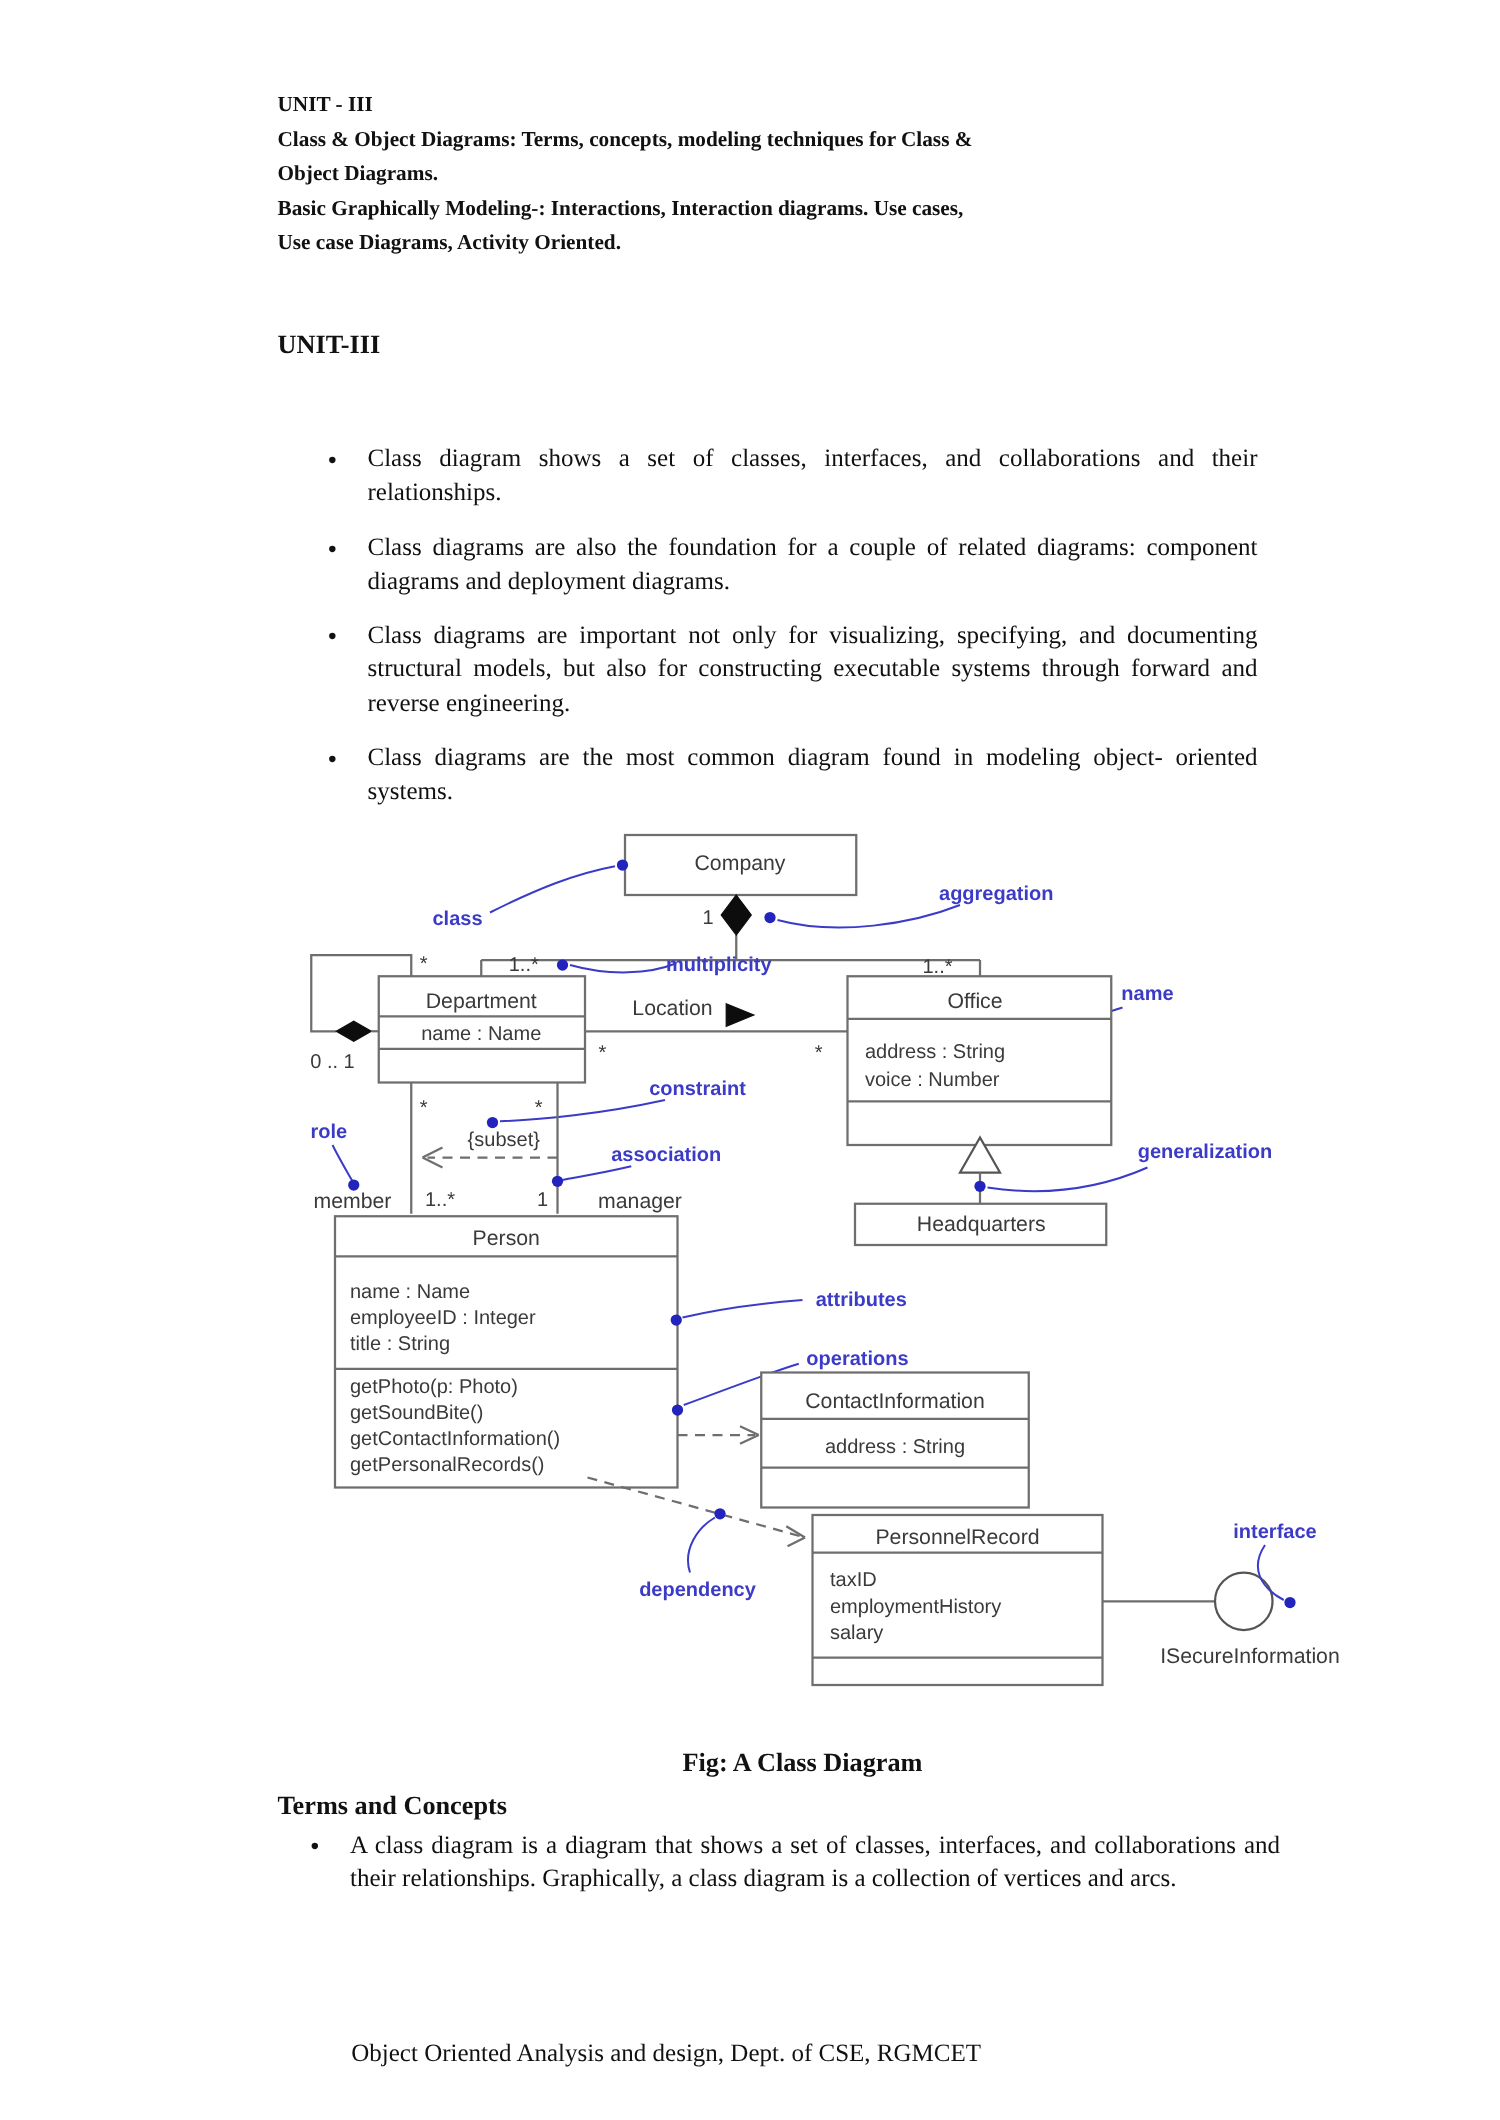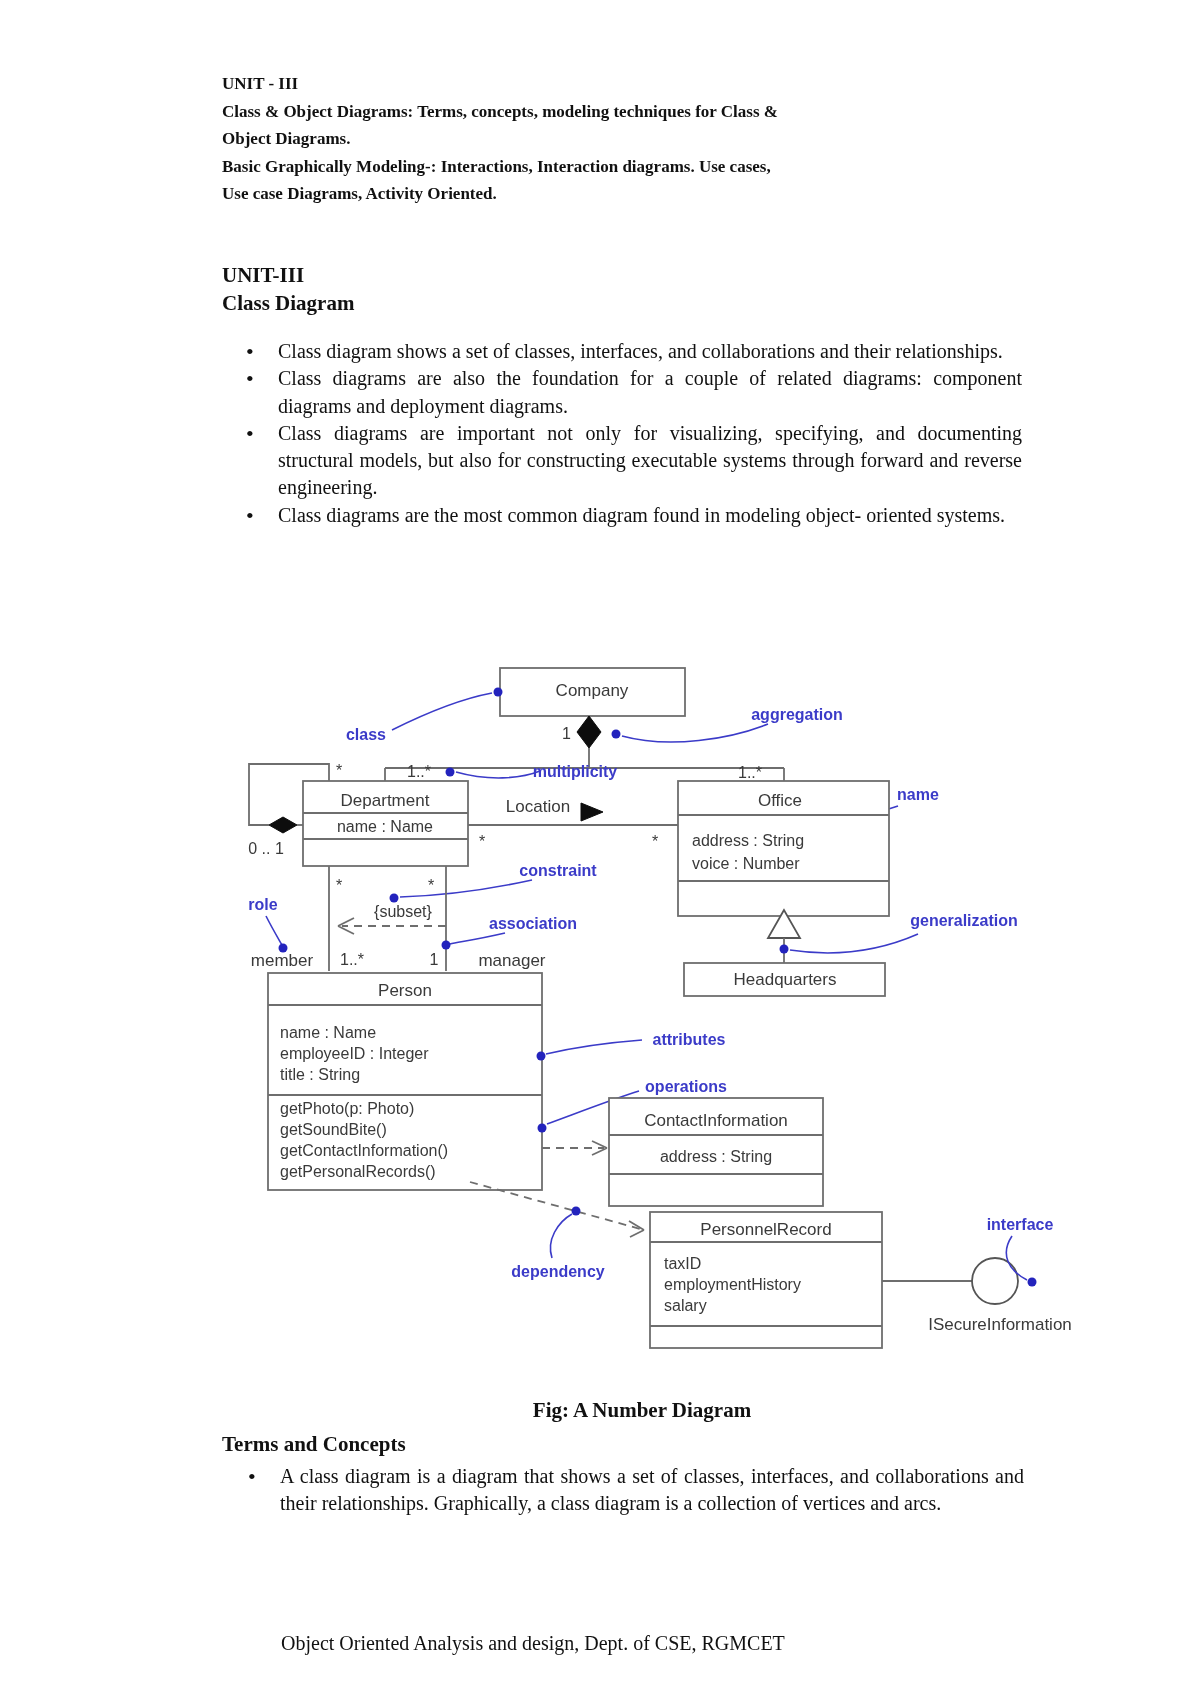--- a/index.html
+++ b/index.html
@@ -3,21 +3,21 @@
 <meta charset="utf-8">
 <style>
   html,body{margin:0;padding:0;}
   body{width:1200px;height:1696px;background:#ffffff;position:relative;
        font-family:"Liberation Serif", serif;color:#111;overflow:hidden;}
   .abs{position:absolute;}
   .headblock{left:222px;top:70px;width:800px;font-weight:bold;font-size:17px;line-height:27.5px;}
   .sectionblock{left:222px;top:262px;width:800px;font-weight:bold;font-size:21px;line-height:27.5px;}
   ul.bullets{left:222px;top:338px;width:800px;margin:0;padding:0;list-style:none;
              font-size:20px;line-height:27.3px;text-align:justify;}
-  ul.bullets li{position:relative;padding-left:56px;margin:0;}
+  ul.bullets li{position:relative;padding-left:56px;margin:16px;}
   ul.bullets li::before{content:"\2022";position:absolute;left:24px;font-size:22px;}
   .figwrap{left:220px;top:608px;width:890px;height:742px;}
   .caption{left:222px;top:1398px;width:840px;text-align:center;font-weight:bold;font-size:21px;}
   .termshead{left:222px;top:1432px;width:800px;font-weight:bold;font-size:21px;}
   ul.terms{left:222px;top:1461px;width:800px;margin:2px;padding:0;list-style:none;
            font-size:20px;line-height:27.3px;text-align:justify;}
   ul.terms li{position:relative;padding-left:56px;}
   ul.terms li::before{content:"\2022";position:absolute;left:24px;font-size:22px;}
   .footer{left:237px;top:1632px;width:800px;font-size:20px;margin-left:44px;}
   
@@ -41,21 +41,20 @@
 <div class="abs headblock">
   <div>UNIT - III</div>
   <div>Class &amp; Object Diagrams: Terms, concepts, modeling techniques for Class &amp;</div>
   <div>Object Diagrams.</div>
   <div>Basic Graphically Modeling-: Interactions, Interaction diagrams. Use cases,</div>
   <div>Use case Diagrams, Activity Oriented.</div>
 </div>
 
 <div class="abs sectionblock">
   <div>UNIT-III</div>
-  <div>Class Diagram</div>
 </div>
 
 <ul class="abs bullets">
   <li>Class diagram shows a set of classes, interfaces, and collaborations and their relationships.</li>
   <li>Class diagrams are also the foundation for a couple of related diagrams: component diagrams and deployment diagrams.</li>
   <li>Class diagrams are important not only for visualizing, specifying, and documenting structural models, but also for constructing executable systems through forward and reverse engineering.</li>
   <li>Class diagrams are the most common diagram found in modeling object- oriented systems.</li>
 </ul>
 
 <div class="abs figwrap">
@@ -189,21 +188,21 @@
 
   <line class="ln" x1="662" y1="673" x2="752" y2="673"></line>
   <circle class="hollow" cx="775" cy="673" r="23"></circle>
   <circle class="bluedot" cx="812" cy="674" r="4.5"></circle>
   <path class="bluecurve" d="M792 628 C 780 646, 788 662, 807 672"></path>
   <text class="blue" x="800" y="622" text-anchor="middle">interface</text>
   <text class="bigadorn" x="780" y="722" text-anchor="middle">ISecureInformation</text>
 </svg>
 </div>
 
-<div class="abs caption">Fig:  A Number Diagram</div>
+<div class="abs caption">Fig:  A Class Diagram</div>
 
 <div class="abs termshead">Terms and Concepts</div>
 
 <ul class="abs terms">
   <li>A class diagram is a diagram that shows a set of classes, interfaces, and collaborations and their relationships. Graphically, a class diagram is a collection of vertices and arcs.</li>
 </ul>
 
 <div class="abs footer">Object Oriented Analysis and design, Dept. of CSE, RGMCET</div>
 
 </body></html>

